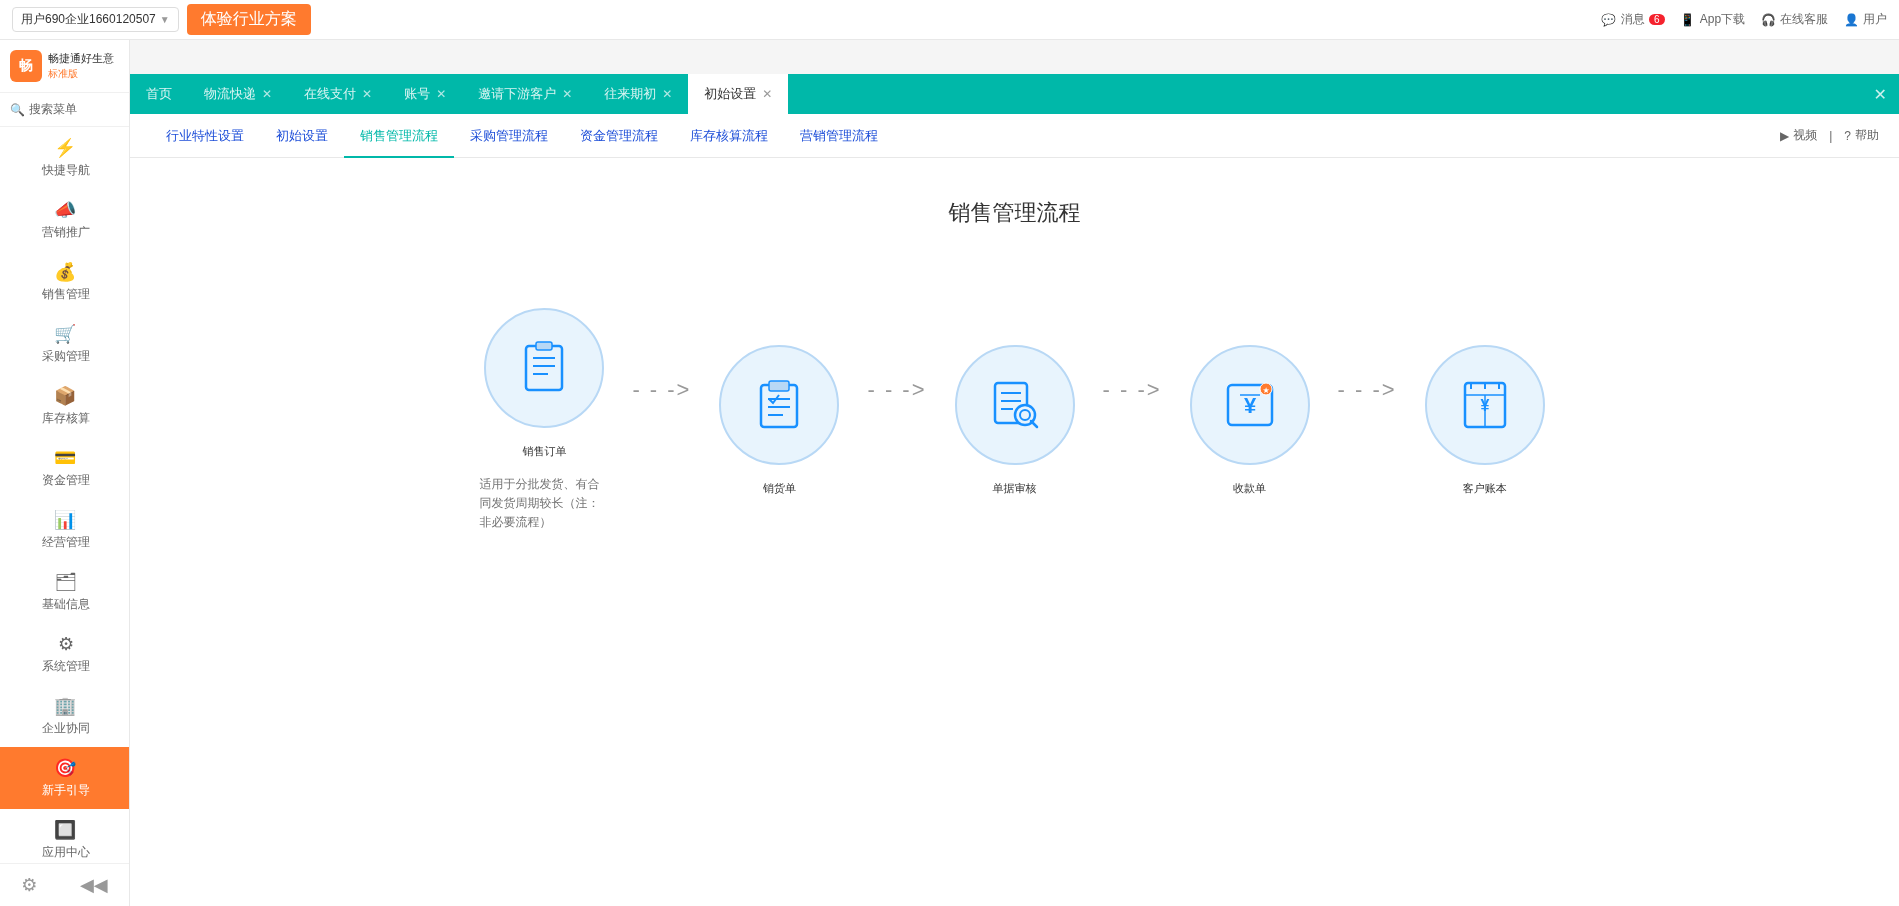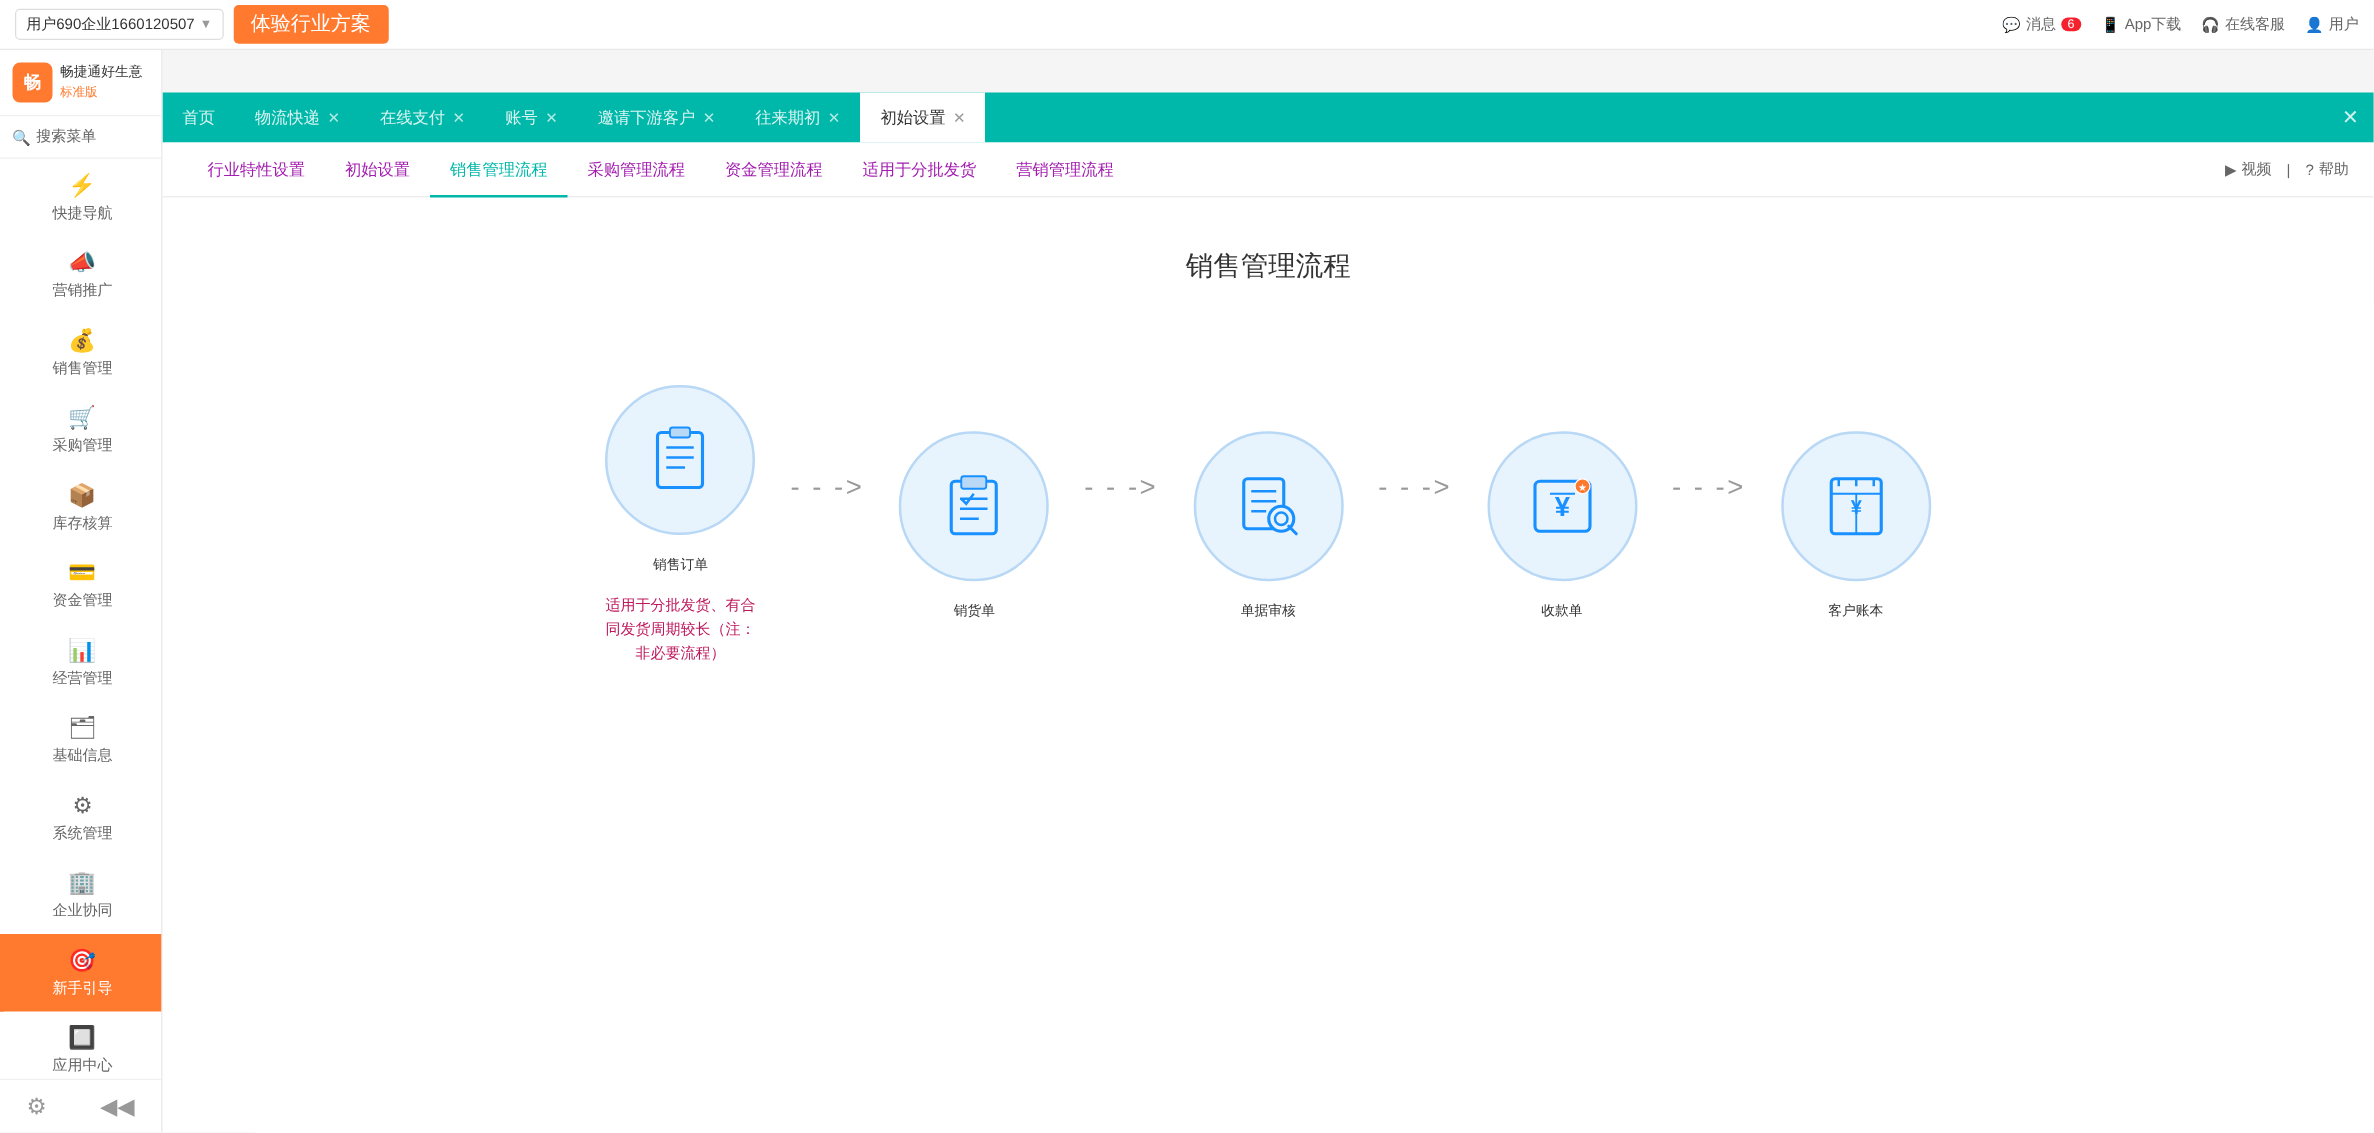--- a/index.html
+++ b/index.html
@@ -39,37 +39,37 @@
     .nav-tabs { display: flex; align-items: center; background: #00b8a9; height: 40px; padding: 0 0; margin-top: 34px; }
     .nav-tab { padding: 0 16px; height: 40px; display: flex; align-items: center; cursor: pointer; color: rgba(255,255,255,0.85); font-size: 13px; position: relative; white-space: nowrap; }
     .nav-tab.active { background: #fff; color: #333; }
     .nav-tab .close-btn { margin-left: 6px; font-size: 12px; color: rgba(255,255,255,0.7); }
     .nav-tab.active .close-btn { color: #999; }
     .nav-spacer { flex: 1; }
     .nav-close { padding: 0 12px; color: rgba(255,255,255,0.8); cursor: pointer; font-size: 16px; }
 
     
     .sub-tabs { display: flex; align-items: center; padding: 0 20px; background: #fff; border-bottom: 1px solid #e8e8e8; height: 44px; }
-    .sub-tab { padding: 0 16px; height: 44px; display: flex; align-items: center; cursor: pointer; color: #a21caf; font-size: 13px; position: relative; white-space: nowrap; }
+    .sub-tab { padding: 0 16px; height: 44px; display: flex; align-items: center; cursor: pointer; color: #1d4ed8; font-size: 13px; position: relative; white-space: nowrap; }
     .sub-tab.active { color: #00b8a9; }
     .sub-tab.active::after { content: ''; position: absolute; bottom: 0; left: 0; right: 0; height: 2px; background: #00b8a9; }
     .sub-tab-right { margin-left: auto; display: flex; align-items: center; gap: 12px; color: #666; font-size: 12px; }
     .sub-tab-right .item { display: flex; align-items: center; gap: 4px; cursor: pointer; }
 
     
     .page-body { flex: 1; background: #fff; overflow-y: auto; padding: 20px; }
     .page-title { text-align: center; font-size: 22px; font-weight: normal; color: #333; margin-bottom: 60px; margin-top: 20px; }
 
     
     .flow-diagram { display: flex; align-items: center; justify-content: center; gap: 0; padding: 20px 40px; }
     .flow-node { display: flex; flex-direction: column; align-items: center; gap: 16px; min-width: 160px; }
     .flow-circle { width: 120px; height: 120px; border-radius: 50%; border: 2px solid #b8d8f5; background: #e8f4fd; display: flex; align-items: center; justify-content: center; }
     .flow-circle svg { width: 60px; height: 60px; }
     .flow-label { font-size: 11px; color: #333; font-weight: 500; }
-    .flow-desc { font-size: 12px; color: #be185d; text-align: center; line-height: 1.6; max-width: 130px; }
+    .flow-desc { font-size: 12px; color: #737373; text-align: left; line-height: 1.6; max-width: 130px; }
     .flow-arrow { font-size: 20px; color: #999; margin: 0 8px; padding-bottom: 60px; letter-spacing: -2px; }
   </style>
 </head>
 <body>
 
 <div class="top-bar">
   <div class="top-bar-left">
     <div class="user-select">
       <span>用户690企业1660120507</span>
       <span class="arrow">▼</span>
@@ -211,21 +211,21 @@
         <div class="sub-tab active">
           <span>销售管理流程</span>
         </div>
         <div class="sub-tab">
           <span>采购管理流程</span>
         </div>
         <div class="sub-tab">
           <span>资金管理流程</span>
         </div>
         <div class="sub-tab">
-          <span>适用于分批发货</span>
+          <span>库存核算流程</span>
         </div>
         <div class="sub-tab">
           <span>营销管理流程</span>
         </div>
         <div class="sub-tab-right">
         <div class="item">
           <span>▶</span>
           <span>视频</span>
         </div>
         <span>|</span>

